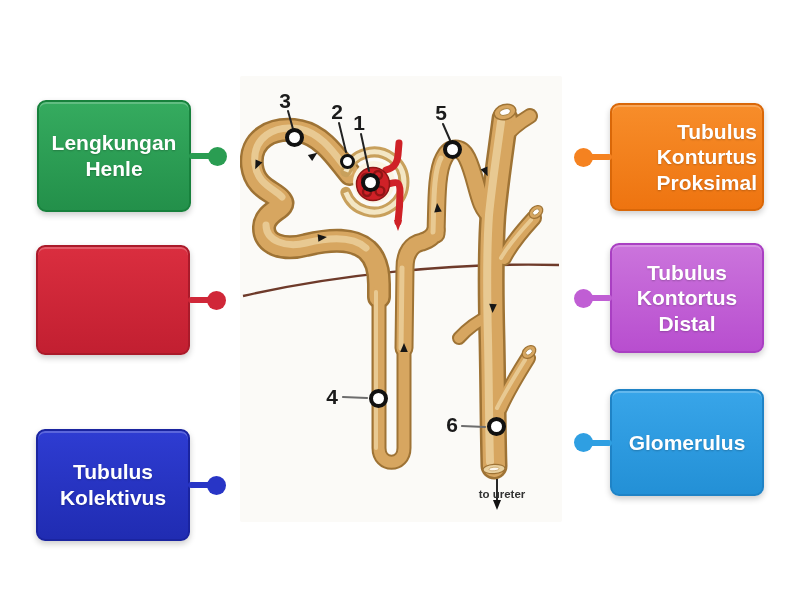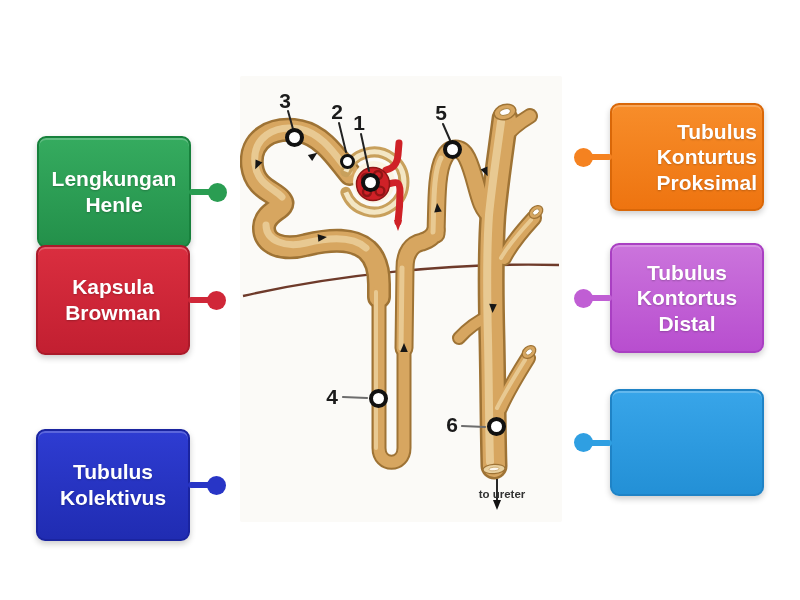--- a/index.html
+++ b/index.html
@@ -45,21 +45,21 @@
   }
   .stub.right { right:-26px; }
   .stub.left  { left:-26px;  }
   .dot {
     position:absolute; top:50%; margin-top:-9.5px;
     width:19px; height:19px; border-radius:50%;
   }
   .dot.right { right:-38px; }
   .dot.left  { left:-38px;  }
 
-  .c-green  { background:linear-gradient(180deg,#35ab5f 0%,#23904a 100%); border:2px solid #17813c;margin-top:36px; }
+  .c-green  { background:linear-gradient(180deg,#35ab5f 0%,#23904a 100%); border:2px solid #17813c; }
   .c-green  .stub, .c-green .dot { background:#2a9d52; }
   .c-red    { background:linear-gradient(180deg,#da2e3f 0%,#c21f31 100%); border:2px solid #aa1a2a; }
   .c-red    .stub, .c-red .dot { background:#d02738; }
   .c-blue   { background:linear-gradient(180deg,#2e3cd2 0%,#202cb2 100%); border:2px solid #1a24a0;margin-top:44px; }
   .c-blue   .stub, .c-blue .dot { background:#2835c6; }
   .c-orange { background:linear-gradient(180deg,#f78d2a 0%,#ee7410 100%); border:2px solid #d96708;text-align:right; }
   .c-orange .stub, .c-orange .dot { background:#f58220; }
   .c-purple { background:linear-gradient(180deg,#cb74dc 0%,#b84ecf 100%); border:2px solid #a93fc2; }
   .c-purple .stub, .c-purple .dot { background:#c05ed4; }
   .c-lblue  { background:linear-gradient(180deg,#38a5e9 0%,#2390d6 100%); border:2px solid #1f83c6; }
@@ -213,21 +213,20 @@
 <div class="pin" style="left:443px;top:140px"></div>
 <div class="pin" style="left:487px;top:417px"></div>
 
 <div class="label-box c-green" style="left:37px;top:100px;height:112px">
   <span class="label-text">Lengkungan Henle</span>
   <span class="stub right"></span>
   <span class="dot right"></span>
 </div>
 
 <div class="label-box c-red" style="left:36px;top:245px;height:110px">
-  <span class="label-text">Kapsula Browman</span>
   <span class="stub right"></span>
   <span class="dot right"></span>
 </div>
 
 <div class="label-box c-blue" style="left:36px;top:385px;height:112px">
   <span class="label-text">Tubulus Kolektivus</span>
   <span class="stub right"></span>
   <span class="dot right"></span>
 </div>
 
@@ -237,15 +236,16 @@
   <span class="dot left"></span>
 </div>
 
 <div class="label-box c-purple" style="left:610px;top:243px;height:110px">
   <span class="label-text">Tubulus Kontortus Distal</span>
   <span class="stub left"></span>
   <span class="dot left"></span>
 </div>
 
 <div class="label-box c-lblue" style="left:610px;top:389px;height:107px">
+  <span class="label-text">Glomerulus</span>
   <span class="stub left"></span>
   <span class="dot left"></span>
 </div>
 
 </body></html>

